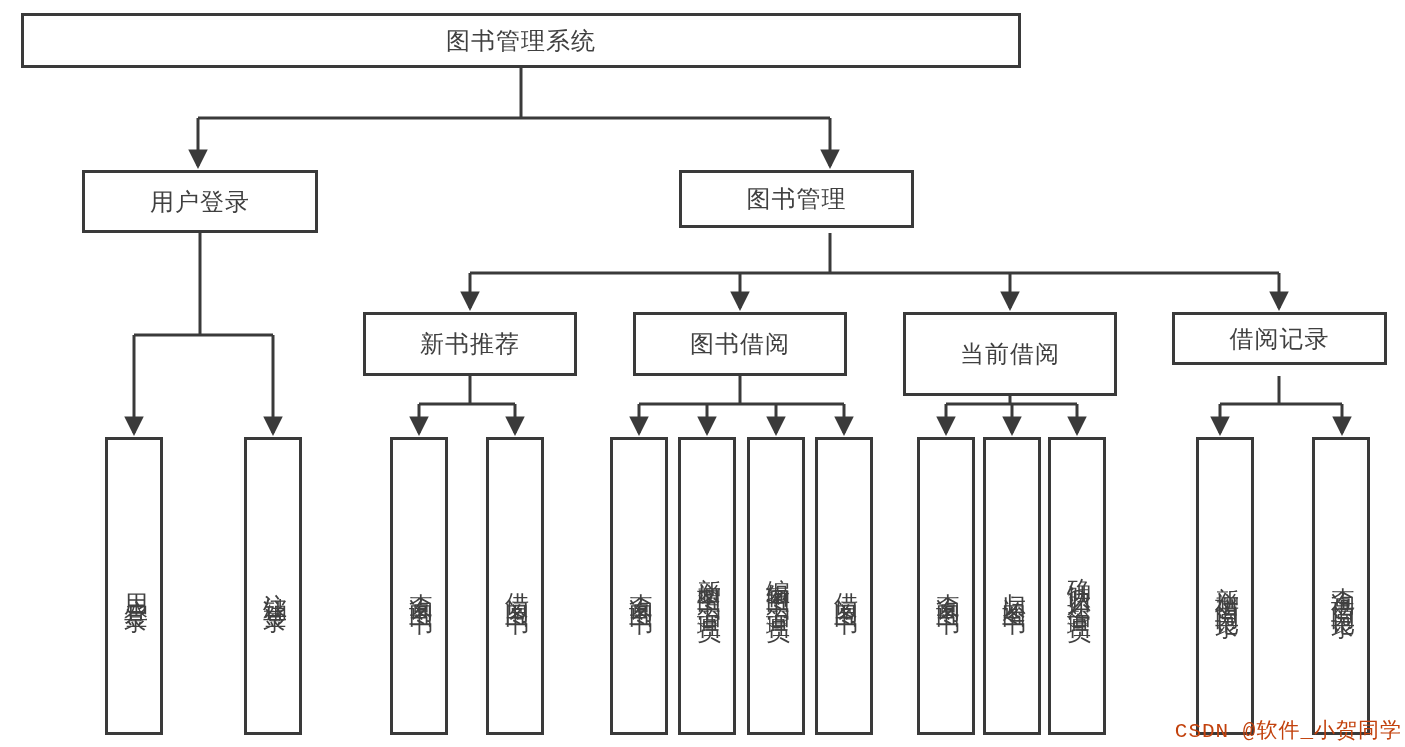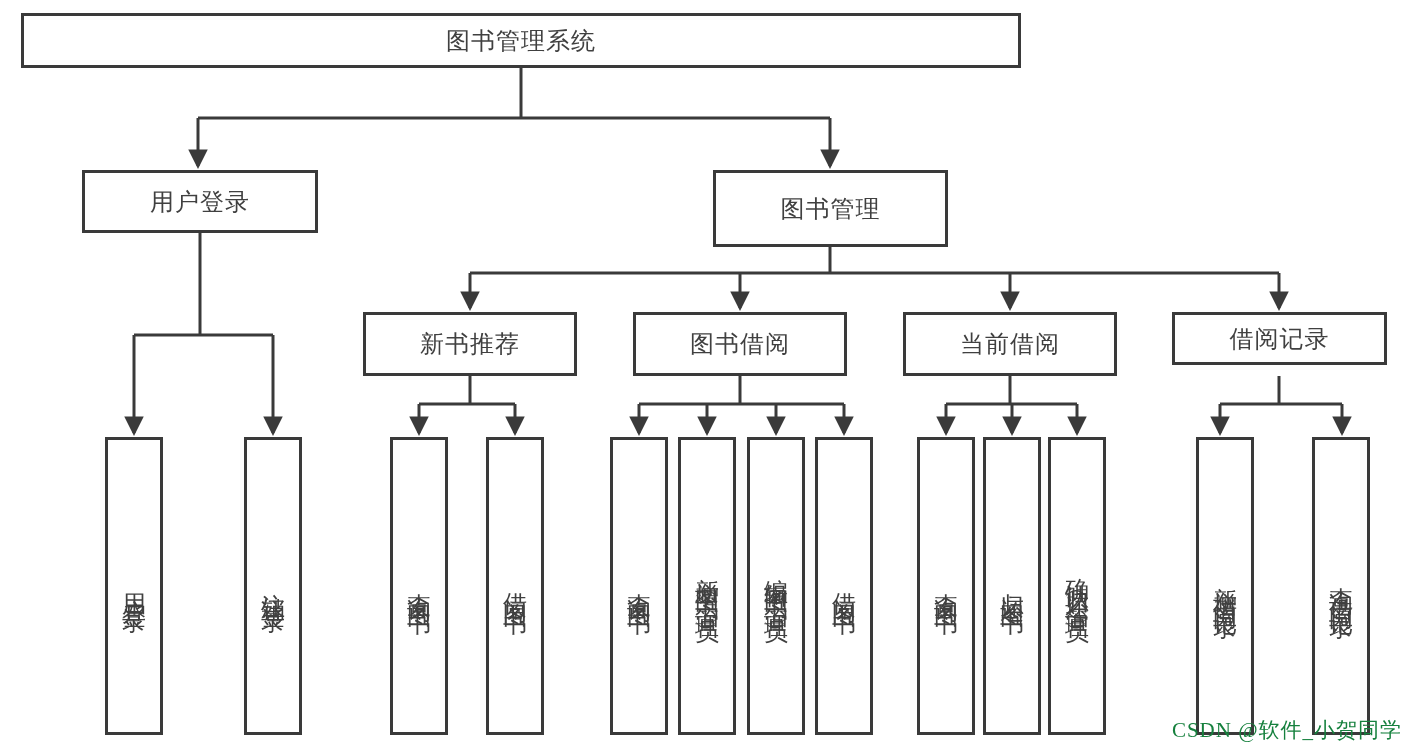--- a/index.html
+++ b/index.html
@@ -1,20 +1,20 @@
 <!DOCTYPE html>
 <html><head>
 <meta charset="utf-8">
 <style>
   html,body{margin:0;padding:0;background:#ffffff;}
   #canvas{
     position:relative;
     width:1405px;height:747px;
     background:#ffffff;
-    font-family:Liberation Serif, serif;
+    font-family:Liberation Mono, monospace;
     overflow:hidden;
   }
   #wires{position:absolute;left:0;top:0;width:1405px;height:747px;}
   .box{
     position:absolute;
     box-sizing:border-box;
     border:3px solid #3a3a3a;
     background:#ffffff;
     color:#404040;
     display:flex;
@@ -37,21 +37,21 @@
     text-orientation:mixed;
     text-align:center;
     line-height:52px;
     font-size:24px;
     letter-spacing:6px;
   }
   #watermark{
     position:absolute;
     right:3px;
     bottom:3px;
-    color:#15803d;
+    color:#c2410c;
     font-size:21px;
     letter-spacing:1px;
     white-space:nowrap;
   }
 </style>
 </head>
 <body>
 
 <div id="canvas">
 
@@ -101,25 +101,25 @@
       <path d="M1279 376 V404"></path>
       <path d="M1220 404 H1342"></path>
       <path d="M1220 404 V433" marker-end="url(#arrow)"></path>
       <path d="M1342 404 V433" marker-end="url(#arrow)"></path>
     </g>
   </svg>
 
   <div class="box" style="left:21px;top:13px;width:1000px;height:55px">图书管理系统</div>
 
   <div class="box" style="left:82px;top:170px;width:236px;height:63px">用户登录</div>
-  <div class="box" style="left:713px;top:170px;width:235px;height:77px">图书管理</div>
+  <div class="box" style="left:679px;top:170px;width:235px;height:58px">图书管理</div>
 
   <div class="box" style="left:633px;top:312px;width:214px;height:64px">图书借阅</div>
   <div class="box" style="left:363px;top:312px;width:214px;height:64px">新书推荐</div>
-  <div class="box" style="left:903px;top:312px;width:214px;height:64px">当前借阅</div>
+  <div class="box" style="left:903px;top:312px;width:214px;height:84px">当前借阅</div>
   <div class="box" style="left:1172px;top:312px;width:215px;height:53px">借阅记录</div>
 
   <div class="leaf" style="left:105px">用户登录</div>
   <div class="leaf" style="left:244px">注销登录</div>
   <div class="leaf" style="left:390px">查询图书</div>
   <div class="leaf" style="left:486px">借阅图书</div>
   <div class="leaf" style="left:610px">查询图书</div>
   <div class="leaf" style="left:678px">新增图书（管理员）</div>
   <div class="leaf" style="left:747px">编辑图书（管理员）</div>
   <div class="leaf" style="left:815px">借阅图书</div>

